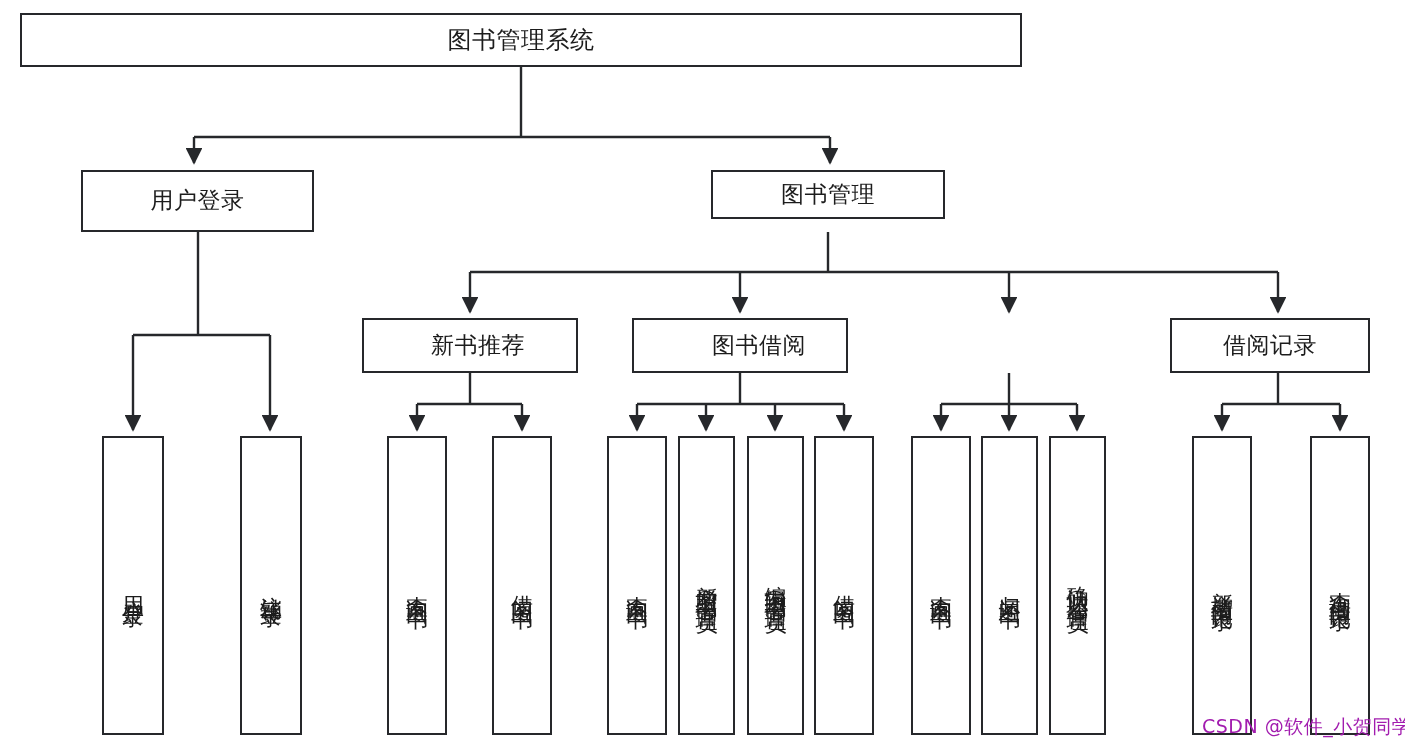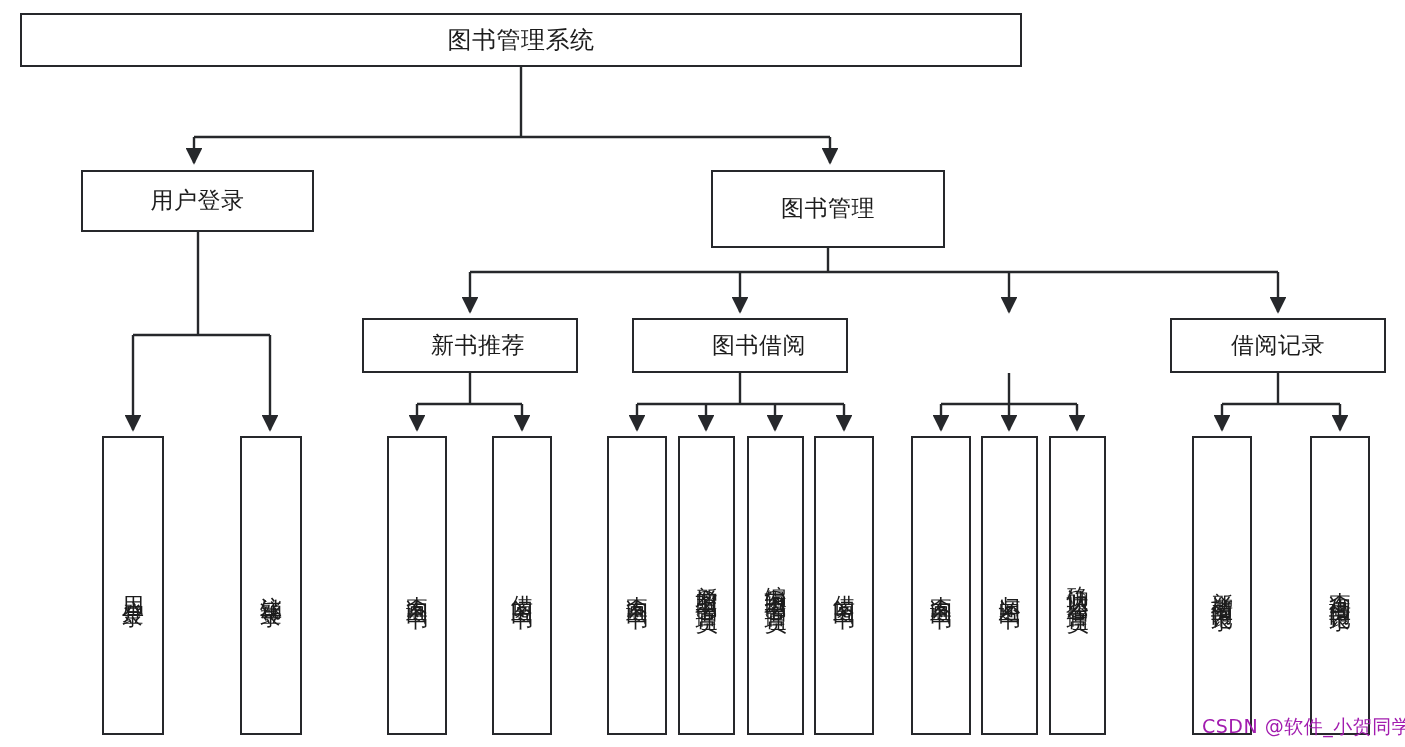--- a/index.html
+++ b/index.html
@@ -123,31 +123,31 @@
     </g>
   </svg>
 
   <div class="node horiz root" style="left:20px; top:13px; width:1002px; height:54px;">
     <span class="label">图书管理系统</span>
   </div>
 
   <div class="node horiz" style="left:81px; top:170px; width:233px; height:62px;">
     <span class="label">用户登录</span>
   </div>
-  <div class="node horiz" style="left:711px; top:170px; width:234px; height:78px;">
+  <div class="node horiz" style="left:711px; top:170px; width:234px; height:49px;">
     <span class="label">图书管理</span>
   </div>
 
   <div class="node horiz" style="left:362px; top:318px; width:216px; height:55px;padding-left:16px;">
     <span class="label">新书推荐</span>
   </div>
   <div class="node horiz" style="left:632px; top:318px; width:216px; height:55px;padding-left:38px;">
     <span class="label">图书借阅</span>
   </div>
-  <div class="node horiz" style="left:1170px; top:318px; width:216px; height:55px;">
+  <div class="node horiz" style="left:1170px; top:318px; width:200px; height:55px;">
     <span class="label">借阅记录</span>
   </div>
 
   <div class="node vert" style="left:102px; top:436px; width:62px; height:299px;">
     <span class="label">用户登录</span>
   </div>
   <div class="node vert" style="left:240px; top:436px; width:62px; height:299px;">
     <span class="label">注销登录</span>
   </div>
 

